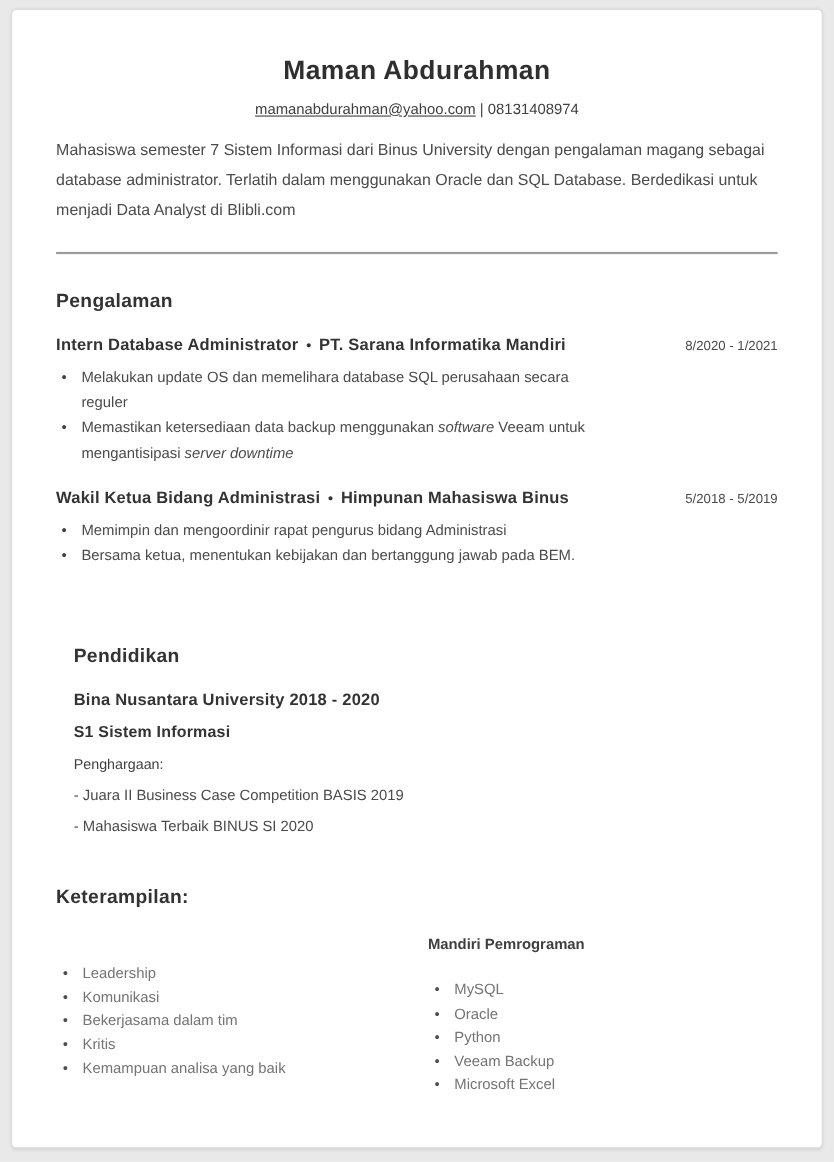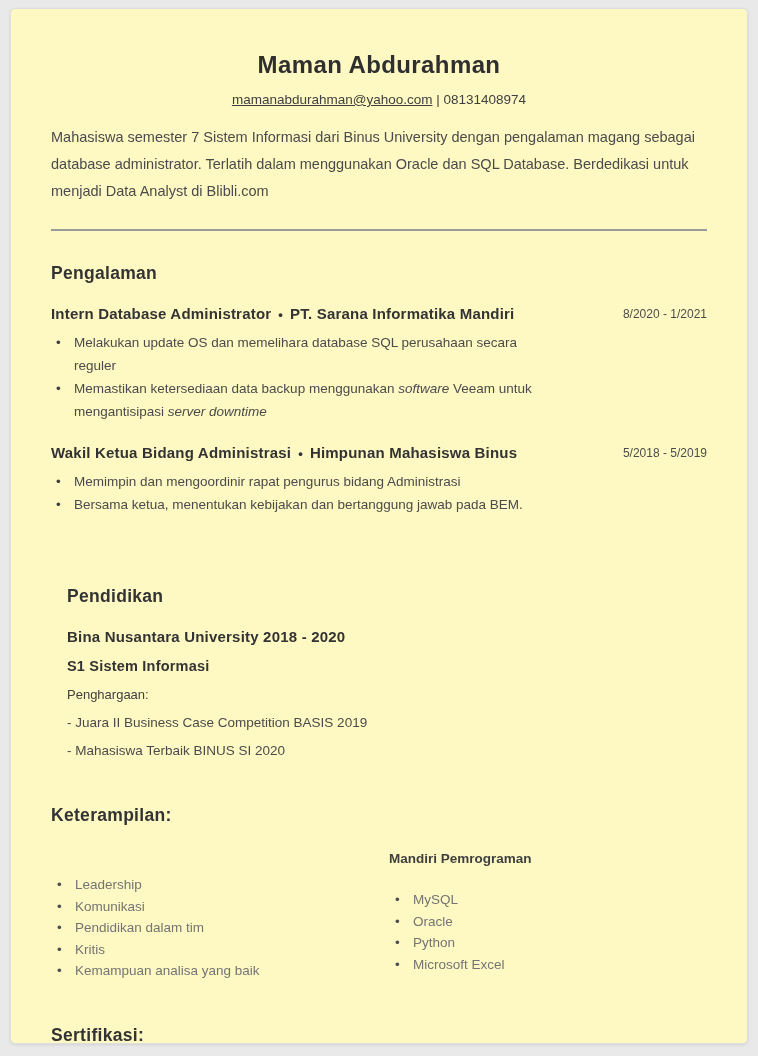--- a/index.html
+++ b/index.html
@@ -6,21 +6,21 @@
   html, body {
     width: 758px;
     background: #e9e9e9;
     font-family: "Liberation Sans", "DejaVu Sans", sans-serif;
     -webkit-font-smoothing: antialiased;
   }
   .page {
     width: 738px;
     height: 1036px;
     margin: 8px auto 12px auto;
-    background: #fef9c3;
+    background: #ffffff;
     border: 1px solid #dedede;
     border-radius: 5px;
     box-shadow: 0 1px 3px rgba(0,0,0,0.10);
     padding: 34px 40px 20px 40px;
     overflow: hidden;
   }
   
   .resume-header { text-align: center; }
   .name {
     font-size: 24px;
@@ -207,31 +207,32 @@
     <p class="award-line">- Mahasiswa Terbaik BINUS SI 2020</p>
   </section>
 
   <section class="skills-section">
     <h2 class="section-heading">Keterampilan:</h2>
     <div class="skills-columns">
       <div class="skills-col-left">
         <ul class="skill-list">
           <li>Leadership</li>
           <li>Komunikasi</li>
-          <li>Pendidikan dalam tim</li>
+          <li>Bekerjasama dalam tim</li>
           <li>Kritis</li>
           <li>Kemampuan analisa yang baik</li>
         </ul>
       </div>
       <div class="skills-col-right">
         <p class="skill-col-title">Mandiri Pemrograman</p>
         <ul class="skill-list">
           <li>MySQL</li>
           <li>Oracle</li>
           <li>Python</li>
+          <li>Veeam Backup</li>
           <li>Microsoft Excel</li>
         </ul>
       </div>
     </div>
   </section>
 
   <section class="cert-section">
     <h2 class="section-heading">Sertifikasi:</h2>
 
   </section>

